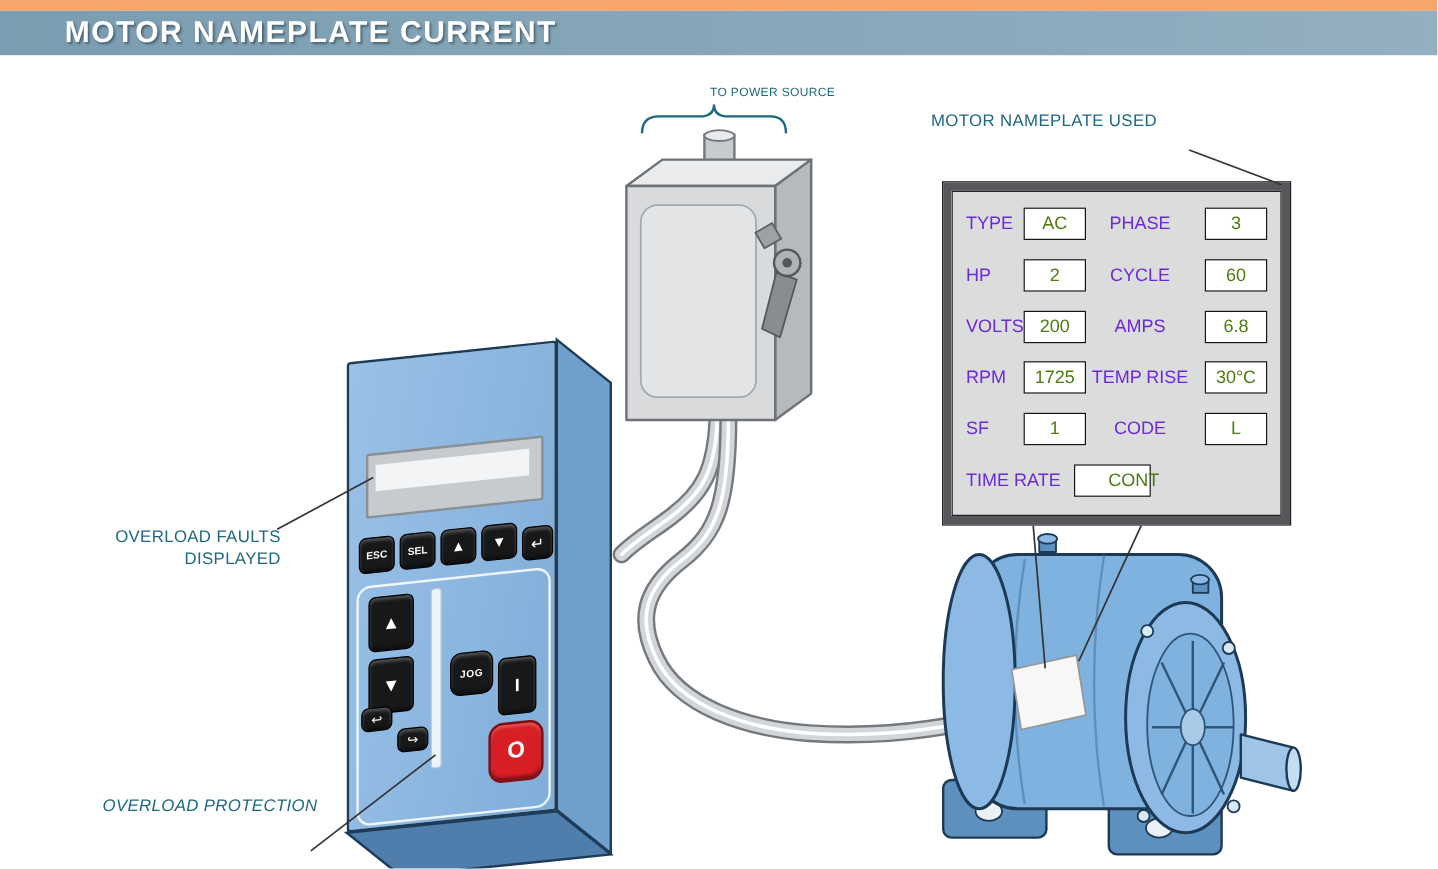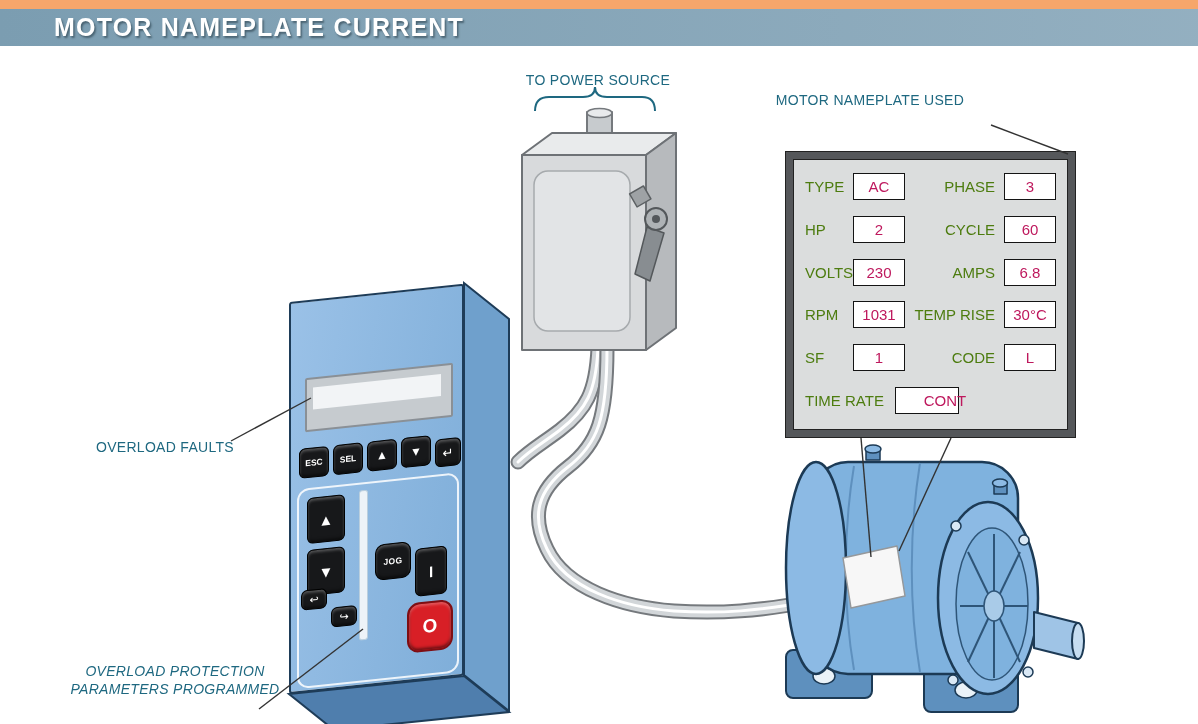--- a/index.html
+++ b/index.html
@@ -12,21 +12,21 @@
             background:linear-gradient(90deg,#7B9DB1,#94B0C1);display:flex;align-items:center;padding-left:41px;}
   .hdr-title{color:#fff;font-size:25px;font-weight:bold;letter-spacing:1.2px;padding-left:13px;
              text-shadow:1.5px 1.5px 2px rgba(30,50,60,.55);}
 
   svg.under{position:absolute;left:0;top:0;z-index:1;}
   svg.over{position:absolute;left:0;top:0;z-index:40;pointer-events:none;}
 
   
   .callout{position:absolute;color:#1E6880;font-size:14px;line-height:1.28;
            letter-spacing:.3px;z-index:30;}
-  .co-power{left:500px;top:72px;width:196px;text-align:center;font-size:14px;}
+  .co-power{left:500px;top:72px;width:196px;text-align:right;font-size:10px;}
   .co-caption{left:742px;top:92px;width:256px;text-align:center;}
   .co-faults{left:38px;top:412px;width:196px;text-align:right;margin-top:27px;}
   .co-protection{left:52px;top:663px;width:246px;text-align:center;font-style:italic;}
 
   
   .drive{position:absolute;left:289px;top:302px;width:175px;height:392px;
          background:linear-gradient(100deg,#9AC1E7,#7FAED9);
          border:2px solid #1E3C58;border-radius:3px;transform:skewY(-6deg);
          transform-origin:0 0;z-index:20;box-sizing:border-box;}
   .drv-display{position:absolute;left:14px;top:76px;width:144px;height:50px;
@@ -54,24 +54,24 @@
   .key-stop{left:108px;top:124px;width:46px;height:50px;background:#D81F26;
             border:2px solid #7E0E13;border-radius:12px;font-size:19px;font-weight:bold;}
 
   
   .nameplate{position:absolute;left:786px;top:152px;width:289px;height:285px;background:#DBDDDD;
              border:7px solid #55575A;box-shadow:0 0 0 1px #222, inset 0 0 0 1px #222;
              box-sizing:border-box;z-index:30;}
   .np-grid{display:grid;grid-template-columns:48px 52px 1fr 52px;grid-auto-rows:1fr;height:100%;
            padding:6px 12px 8px 12px;box-sizing:border-box;align-items:center;}
   .np-row{display:contents;}
-  .np-label{font-size:15px;color:#4d7c0f;}
-  .np-right{text-align:right;padding-right:9px;}
+  .np-label{font-size:15px;color:#6d28d9;}
+  .np-right{text-align:center;padding-right:9px;}
   .np-box{background:#fff;border:1.6px solid #141414;height:27px;display:flex;align-items:center;
-          justify-content:center;font-size:15px;color:#be185d;box-sizing:border-box;}
+          justify-content:center;font-size:15px;color:#4d7c0f;box-sizing:border-box;}
   .np-last{grid-column:1/-1;display:flex;align-items:center;gap:11px;}
   .np-last .np-box{width:64px;padding-left:36px;}
 </style>
 </head>
 <body>
 
 <div class="stage">
 
   <div class="hdr-orange"></div>
   <div class="hdr-band">
@@ -171,49 +171,49 @@
   </div>
 
   <div class="callout co-power">
     <div>TO POWER SOURCE</div>
   </div>
   <div class="callout co-caption">
     <div>MOTOR NAMEPLATE USED</div>
   </div>
   <div class="callout co-faults">
     <div>OVERLOAD FAULTS</div>
+    <div>DISPLAYED</div>
   </div>
   <div class="callout co-protection">
     <div>OVERLOAD PROTECTION</div>
-    <div>PARAMETERS PROGRAMMED</div>
   </div>
 
   <div class="nameplate">
     <div class="np-grid">
       <div class="np-row">
         <span class="np-label">TYPE</span>
         <span class="np-box">AC</span>
         <span class="np-label np-right">PHASE</span>
         <span class="np-box">3</span>
       </div>
       <div class="np-row">
         <span class="np-label">HP</span>
         <span class="np-box">2</span>
         <span class="np-label np-right">CYCLE</span>
         <span class="np-box">60</span>
       </div>
       <div class="np-row">
         <span class="np-label">VOLTS</span>
-        <span class="np-box">230</span>
+        <span class="np-box">200</span>
         <span class="np-label np-right">AMPS</span>
         <span class="np-box">6.8</span>
       </div>
       <div class="np-row">
         <span class="np-label">RPM</span>
-        <span class="np-box">1031</span>
+        <span class="np-box">1725</span>
         <span class="np-label np-right">TEMP RISE</span>
         <span class="np-box">30°C</span>
       </div>
       <div class="np-row">
         <span class="np-label">SF</span>
         <span class="np-box">1</span>
         <span class="np-label np-right">CODE</span>
         <span class="np-box">L</span>
       </div>
       <div class="np-last">

